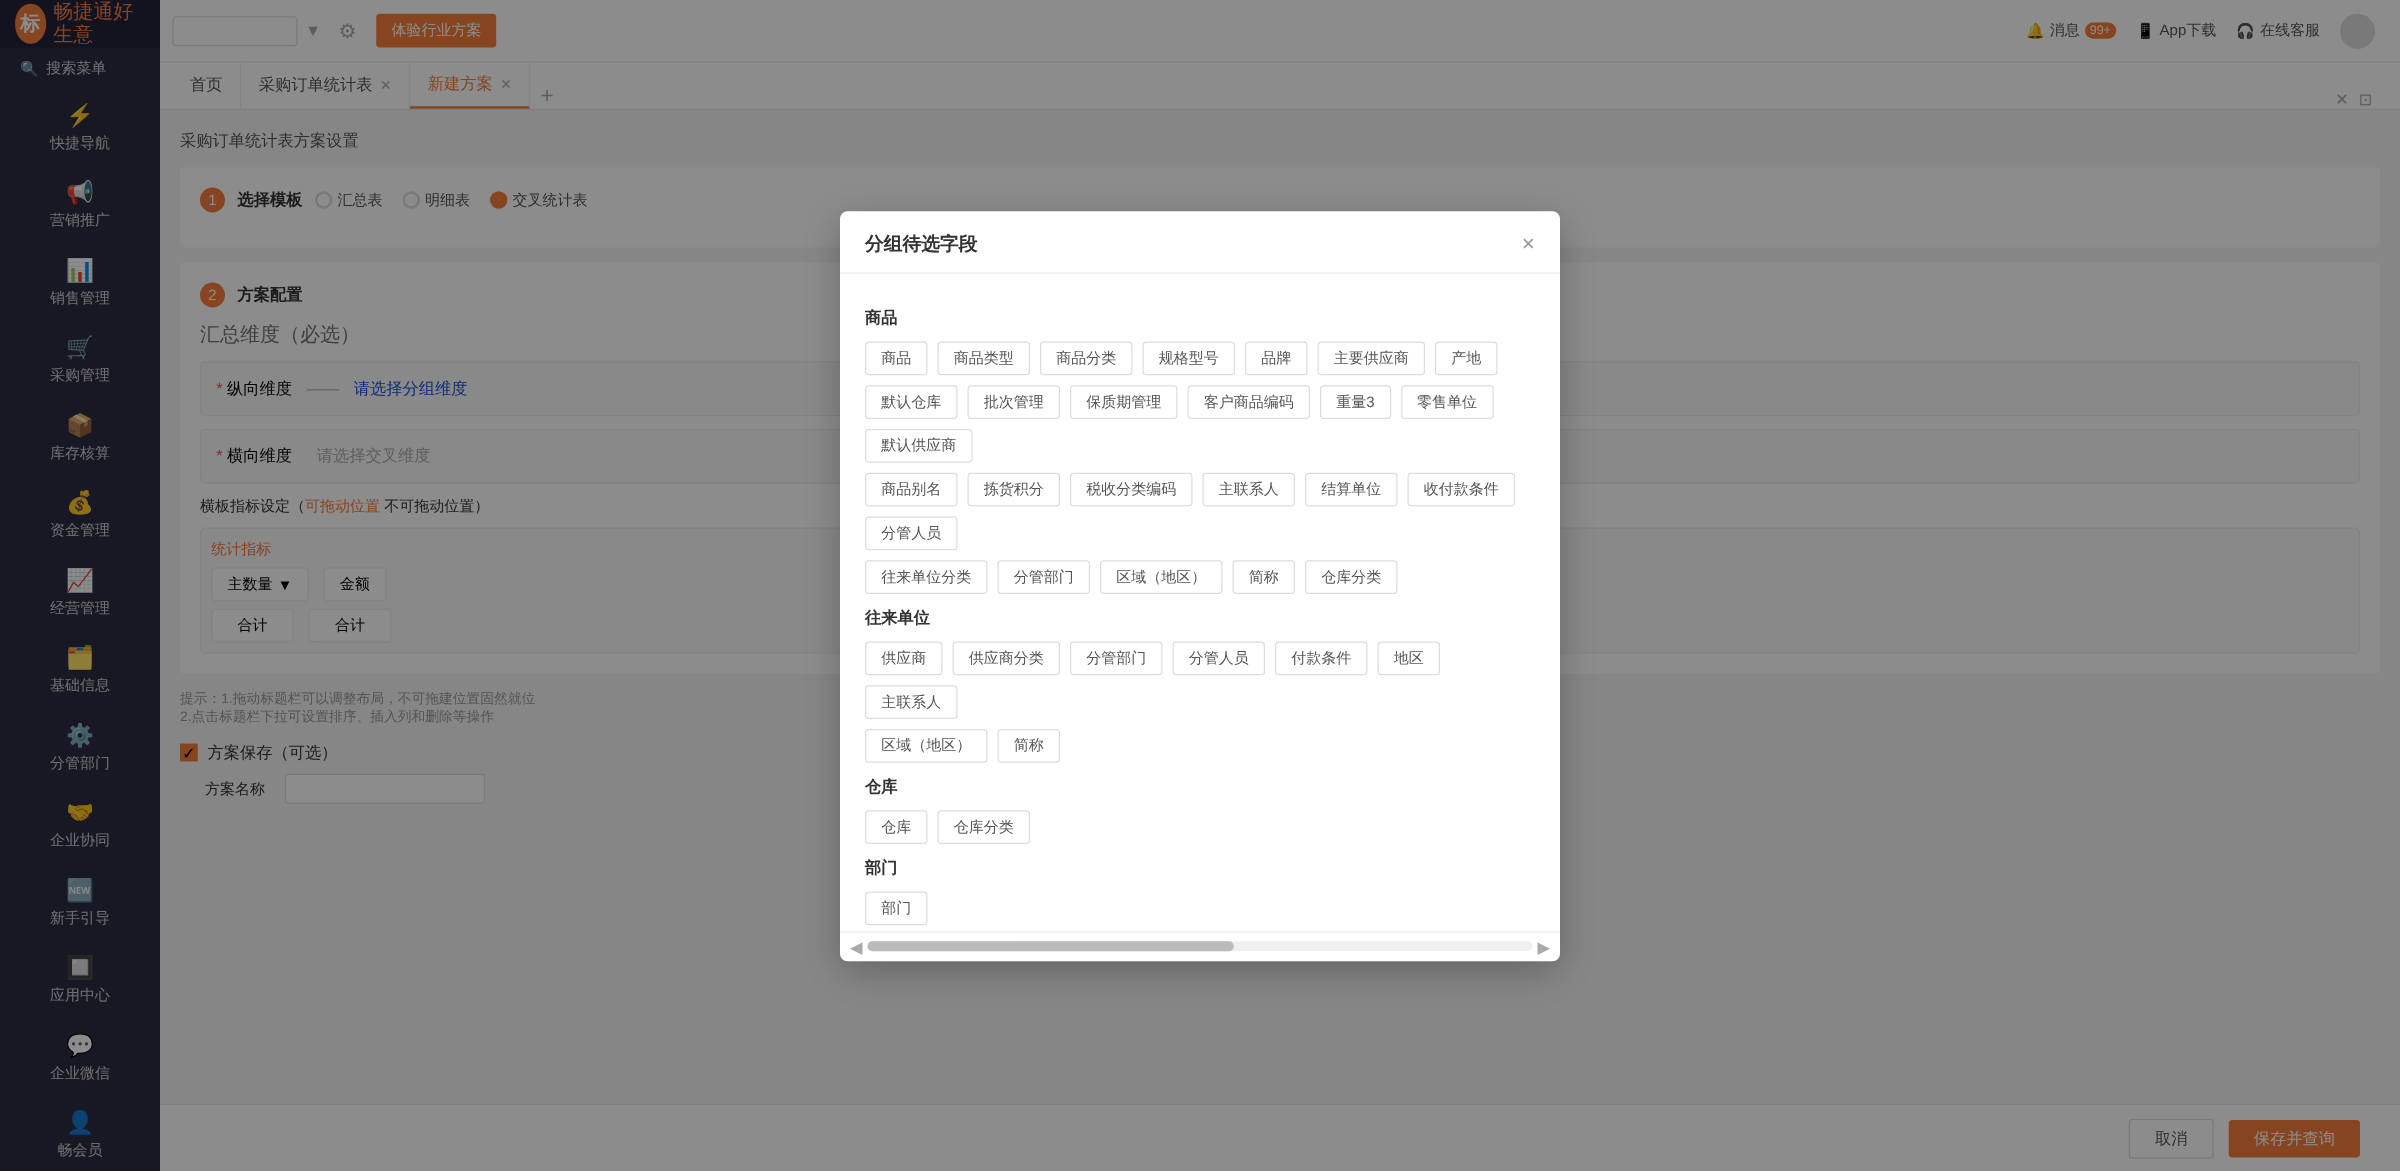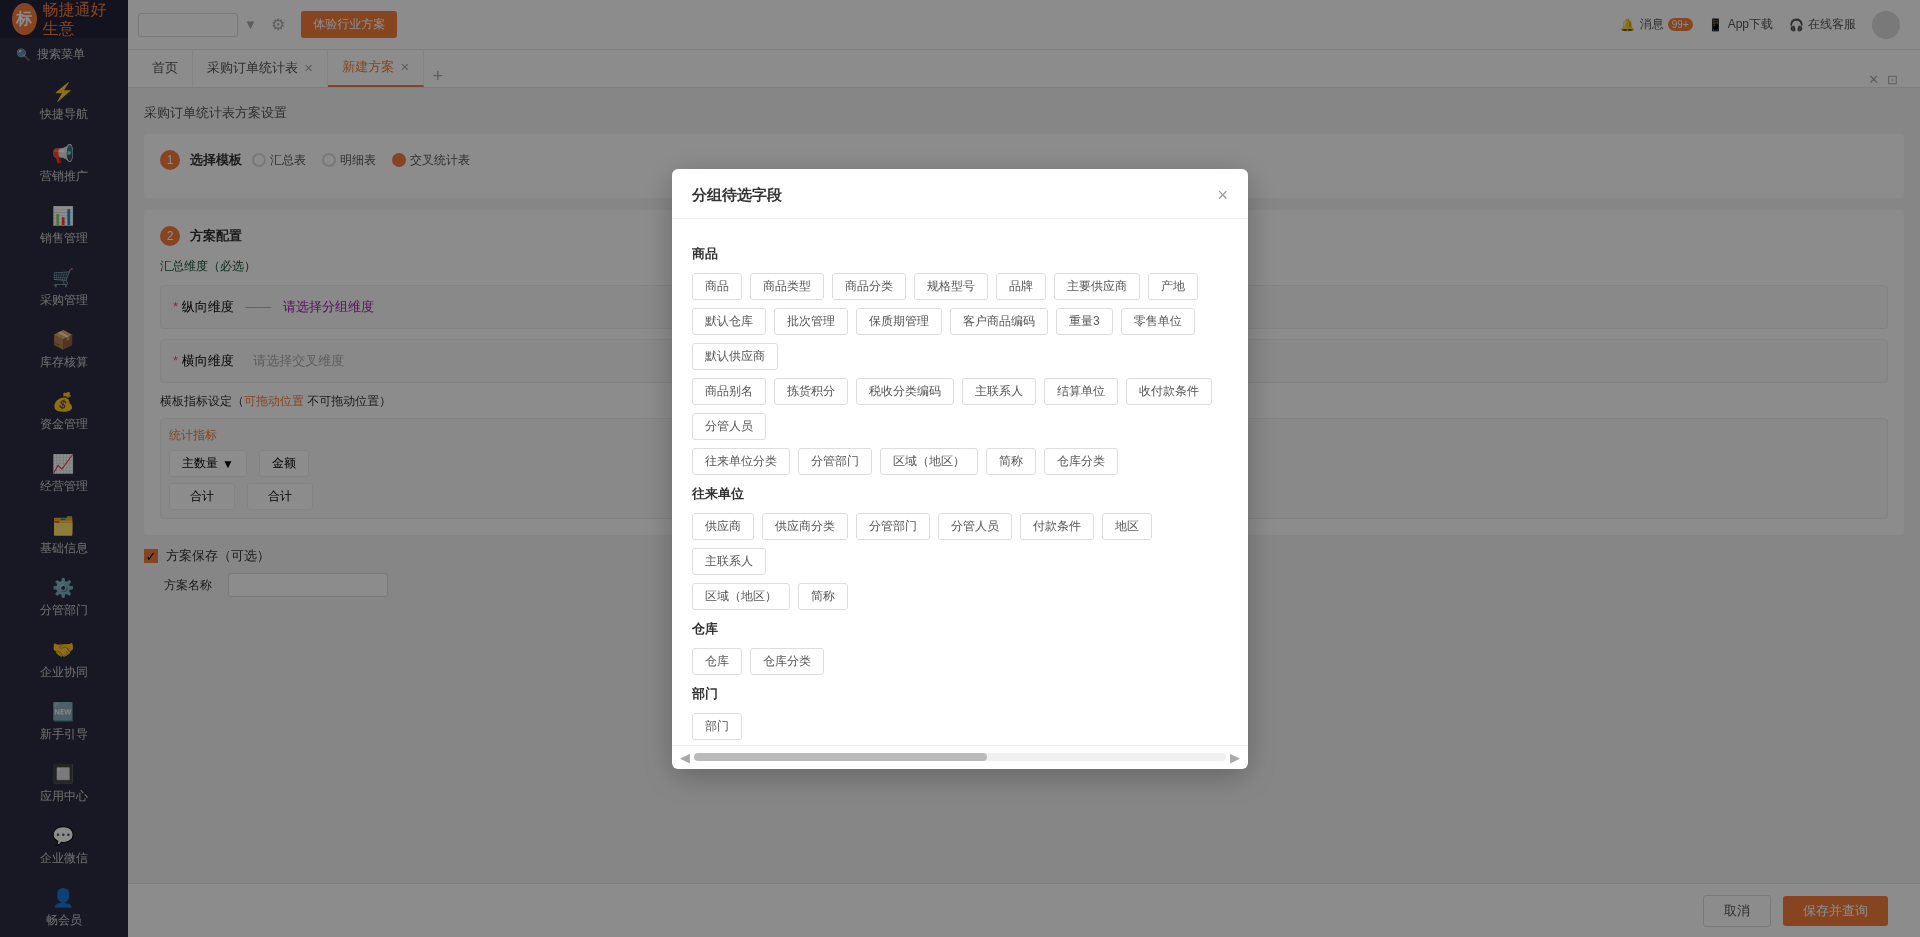--- a/index.html
+++ b/index.html
@@ -250,26 +250,26 @@
           <span>交叉统计表</span>
         </div>
       </div>
     </div>
   </div>
   <div class="card">
     <div class="step-row">
       <div class="step-badge">2</div>
       <span class="step-label">方案配置</span>
     </div>
-    <div style="margin-bottom:10px;font-size:12px;color:#14532d;">汇总维度（必选）</div>
+    <div style="margin-bottom:10px;font-size:16px;color:#737373;">汇总维度（必选）</div>
     <div style="background:#f9f9f9;border:1px solid #eee;border-radius:4px;padding:12px;margin-bottom:10px;">
       <span style="color:#e55;">*</span>
       <span>纵向维度</span>
       <span style="margin:0 8px;color:#aaa;">——</span>
-      <span style="color:#a21caf;">请选择分组维度</span>
+      <span style="color:#1d4ed8;">请选择分组维度</span>
     </div>
     <div style="background:#f9f9f9;border:1px solid #eee;border-radius:4px;padding:12px;margin-bottom:10px;">
       <span style="color:#e55;">*</span>
       <span>横向维度</span>
       <span style="margin:0 8px;color:#aaa;"></span>
       <span style="color:#aaa;">请选择交叉维度</span>
     </div>
     <div style="font-size:12px;color:#333;margin-bottom:8px;">横板指标设定（<span style="color:#f47c3c;">可拖动位置</span> 不可拖动位置）</div>
     <div style="background:#f9f9f9;border:1px solid #eee;border-radius:4px;padding:8px;">
       <div style="font-size:12px;color:#f47c3c;margin-bottom:6px;">统计指标</div>
@@ -281,20 +281,24 @@
         <div style="border:1px solid #eee;border-radius:3px;padding:4px 12px;font-size:12px;background:white;">
           <span>金额</span>
         </div>
       </div>
       <div style="display:flex;gap:12px;">
         <div style="border:1px solid #eee;border-radius:3px;padding:4px 20px;font-size:12px;background:white;">合计</div>
         <div style="border:1px solid #eee;border-radius:3px;padding:4px 20px;font-size:12px;background:white;">合计</div>
       </div>
     </div>
   </div>
+  <div class="page-hints">
+    <div>提示：1.拖动标题栏可以调整布局，不可拖建位置固然就位</div>
+    <div>2.点击标题栏下拉可设置排序、插入列和删除等操作</div>
+  </div>
   <div class="scheme-row">
     <div class="scheme-checkbox">✓</div>
     <span class="scheme-label">方案保存（可选）</span>
   </div>
   <div style="display:flex;align-items:center;margin-top:8px;margin-left:20px;">
     <span style="font-size:12px;color:#333;margin-right:8px;">方案名称</span>
     <input class="scheme-input" type="text" value="" style="">
   </div>
 </div>
 

